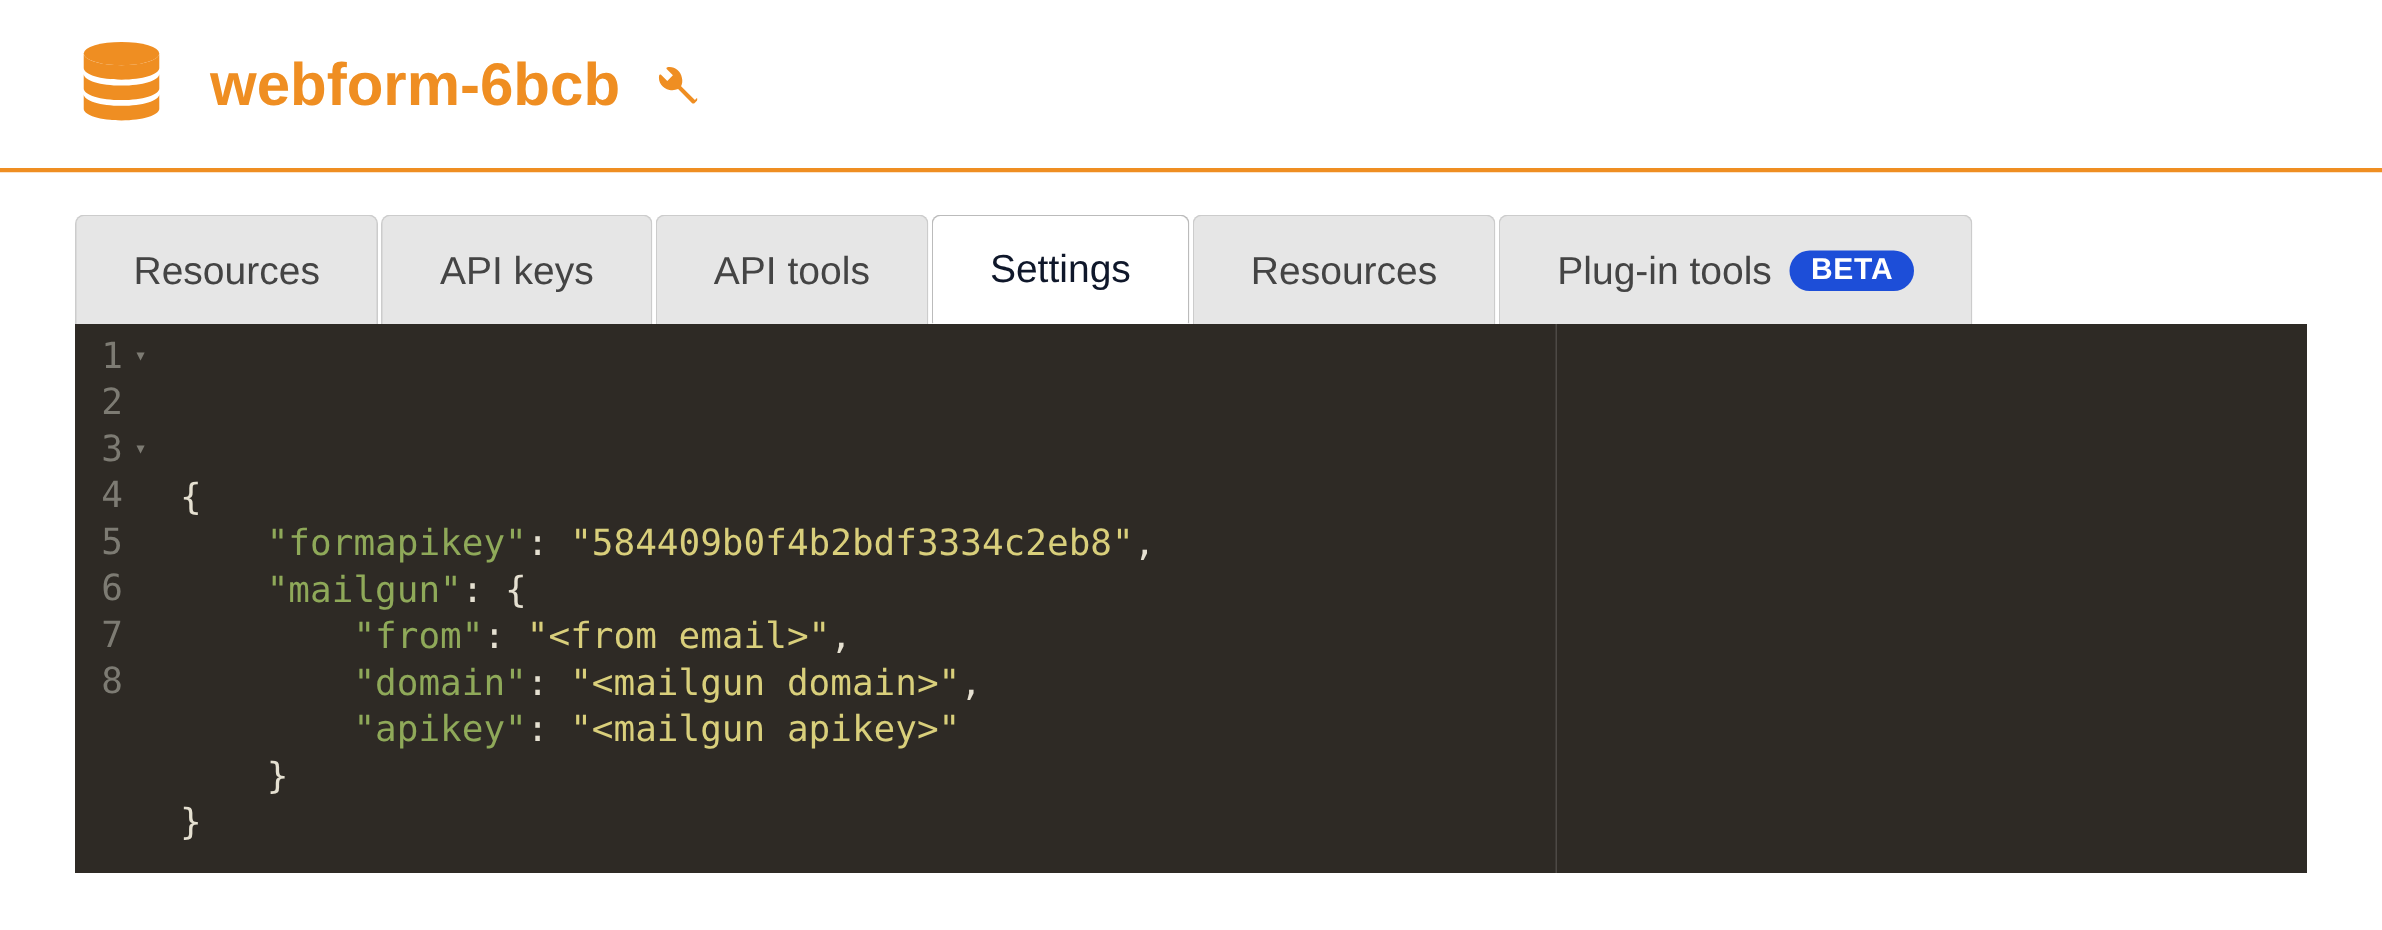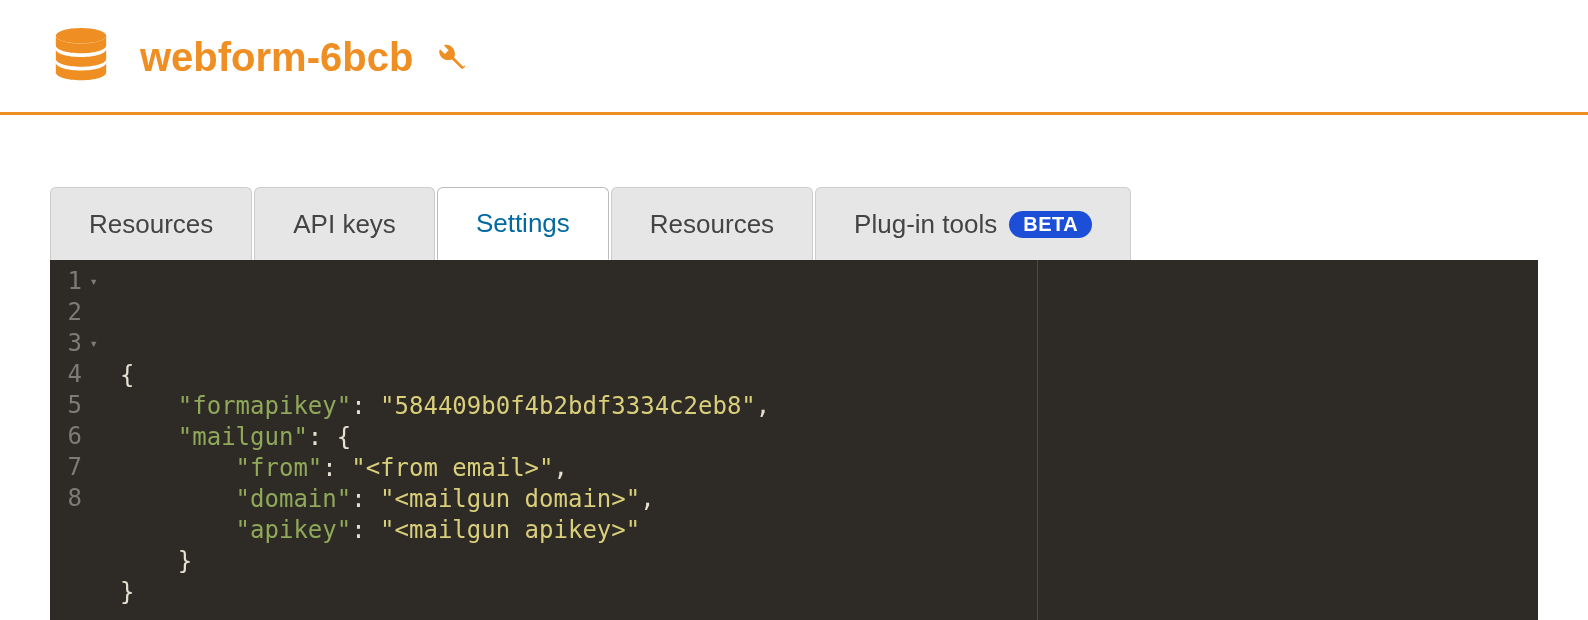--- a/index.html
+++ b/index.html
@@ -40,40 +40,39 @@
     height: 32px;
     display: inline-flex;
   }
 
   
   .tabs {
     display: flex;
     gap: 2px;
     padding: 28px 50px 0 50px;
     background: #fff;
-    margin-top: 44px;
   }
   .tab {
     padding: 20px 38px;
     background: #e6e6e6;
     color: #444;
     font-size: 26px;
     border: 1px solid #ccc;
     border-bottom: none;
     border-radius: 6px 6px 0 0;
     cursor: pointer;
     user-select: none;
     display: flex;
     align-items: center;
     gap: 12px;
     white-space: nowrap;
   }
   .tab.active {
     background: #fff;
-    color: #0369a1;
+    color: #0f172a;
     border: 1px solid #bbb;
     border-bottom: 1px solid #fff;
     position: relative;
     z-index: 2;
   }
   .badge {
     background: #1d4ed8;
     color: #fff;
     font-size: 20px;
     padding: 2px 14px;
@@ -163,20 +162,23 @@
   </div>
 </div>
 
 <div class="tabs" id="tabs">
     <div class="tab">
       <span>Resources</span>
     </div>
     <div class="tab">
       <span>API keys</span>
     </div>
+    <div class="tab">
+      <span>API tools</span>
+    </div>
     <div class="tab active">
       <span>Settings</span>
     </div>
     <div class="tab">
       <span>Resources</span>
     </div>
     <div class="tab">
       <span>Plug-in tools</span>
       <span class="badge">BETA</span>
     </div>

